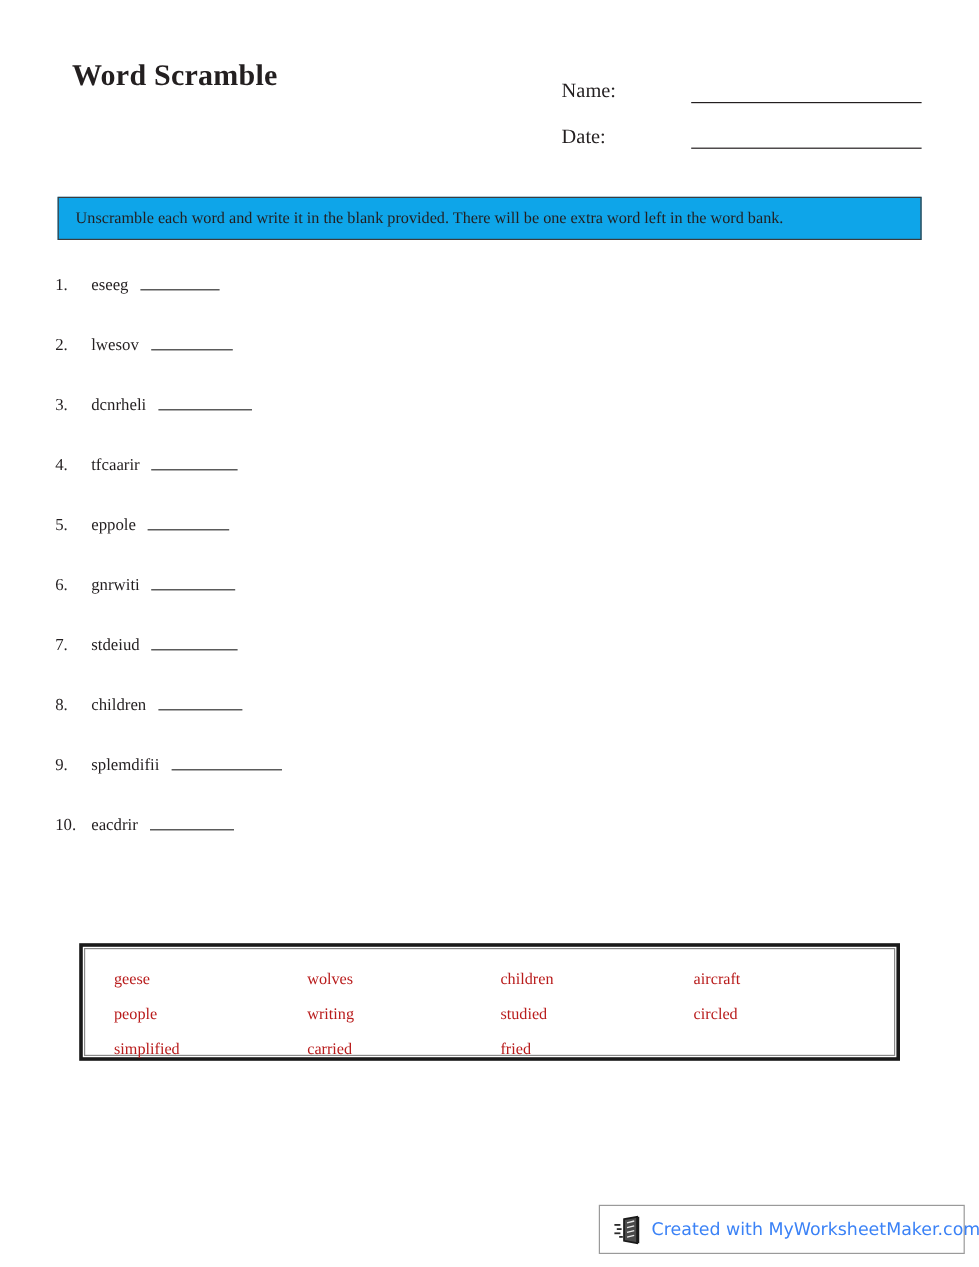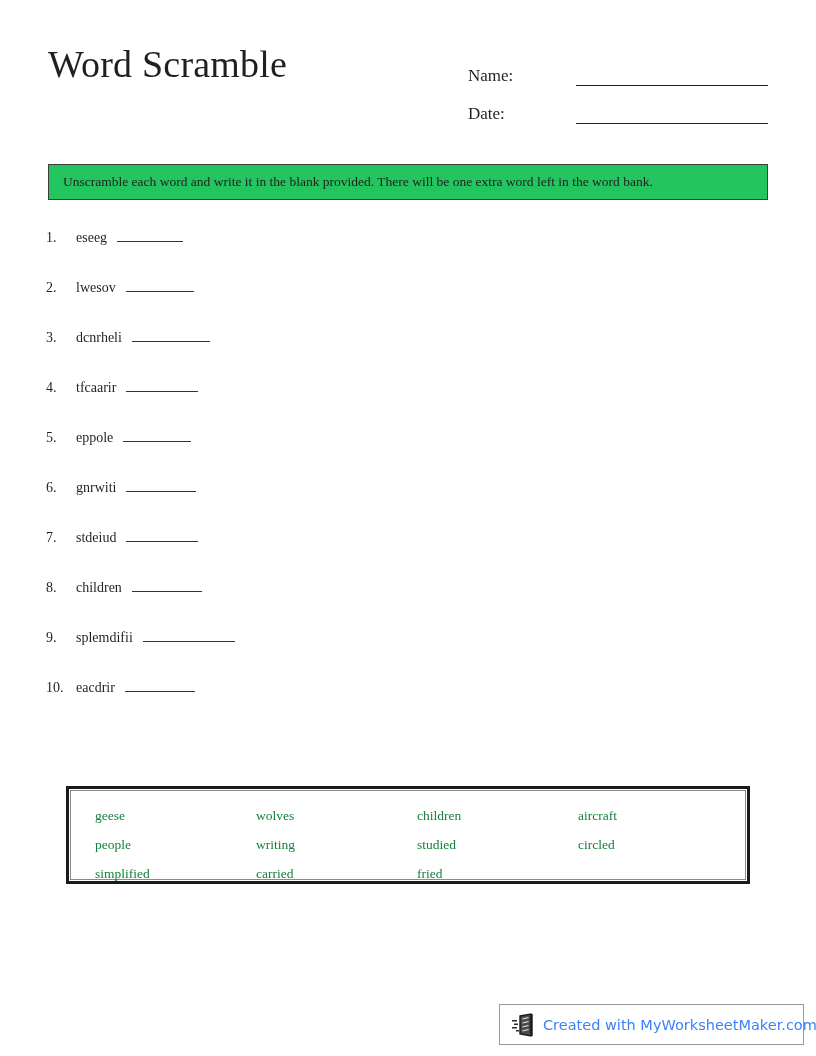--- a/index.html
+++ b/index.html
@@ -26,25 +26,25 @@
   
   .header {
     position: absolute;
     left: 48px;
     top: 44px;
     width: 720px;
     height: 80px;
   }
   .title {
     position: absolute;
-    left: 0;
+    left: 12px;
     top: 0;
-    font-size: 38px;
+    font-size: 25px;
     line-height: 40px;
-    font-weight: normal;
+    font-weight: bold;
     letter-spacing: 0.2px;
     color: #231f20;
     white-space: nowrap;
   }
   .name-date {
     position: absolute;
     right: 0;
     top: 4px;
     width: 300px;
   }
@@ -71,21 +71,21 @@
   .instructions {
     position: absolute;
     left: 48px;
     top: 164px;
     width: 720px;
     height: 36px;
     border: 1.3px solid #3c3c3c;
     box-sizing: border-box;
     display: flex;
     align-items: center;
-    background: #22c55e;
+    background: #0ea5e9;
   }
   .instructions-text {
     font-size: 13.5px;
     line-height: 18px;
     padding-left: 14px;
     color: #231f20;
     white-space: nowrap;
   }
 
   
@@ -155,21 +155,21 @@
   }
   .wb-row {
     display: flex;
     height: 29px;
     align-items: center;
   }
   .wb-cell {
     width: 161px;
     font-size: 13.5px;
     line-height: 20px;
-    color: #15803d;
+    color: #b91c1c;
     white-space: nowrap;
   }
   .wb-cell.empty {
     visibility: hidden;
   }
 
   
   .footer-badge {
     position: absolute;
     left: 499px;

